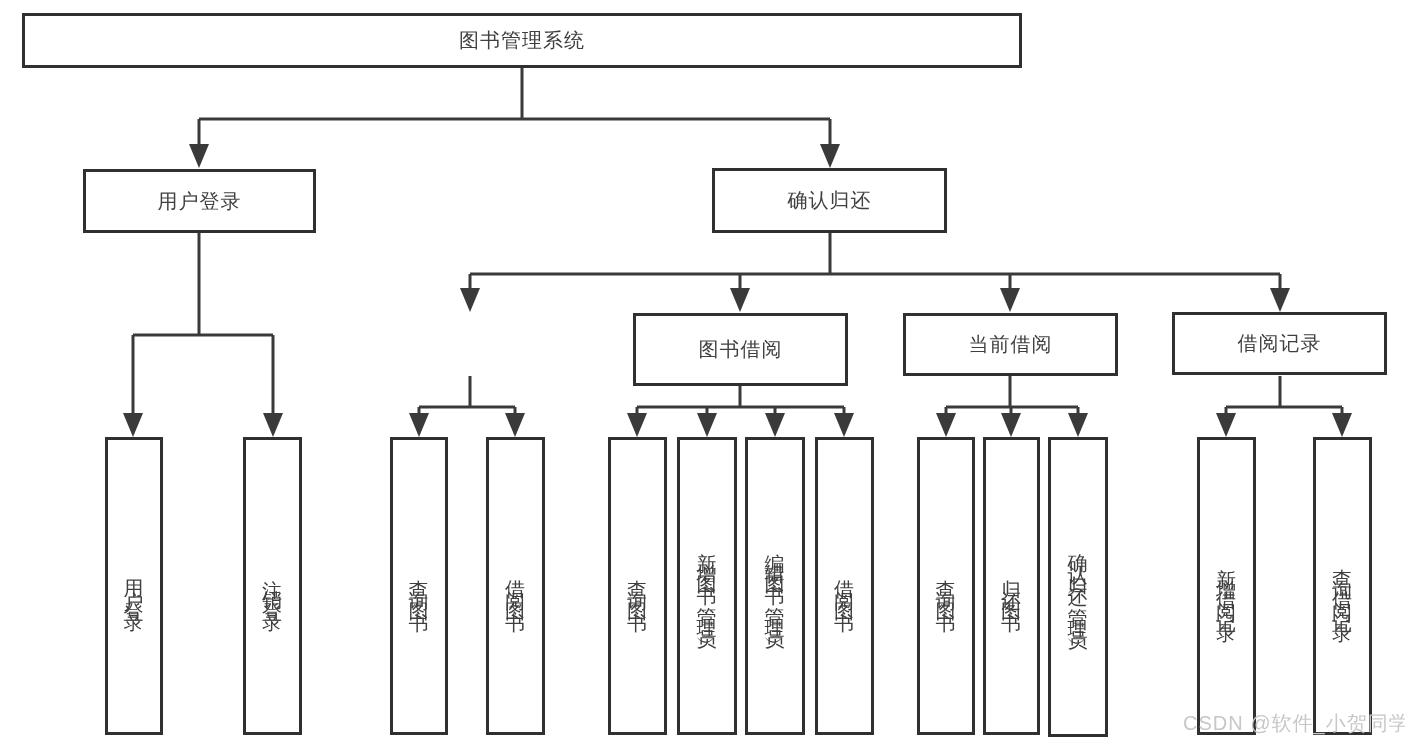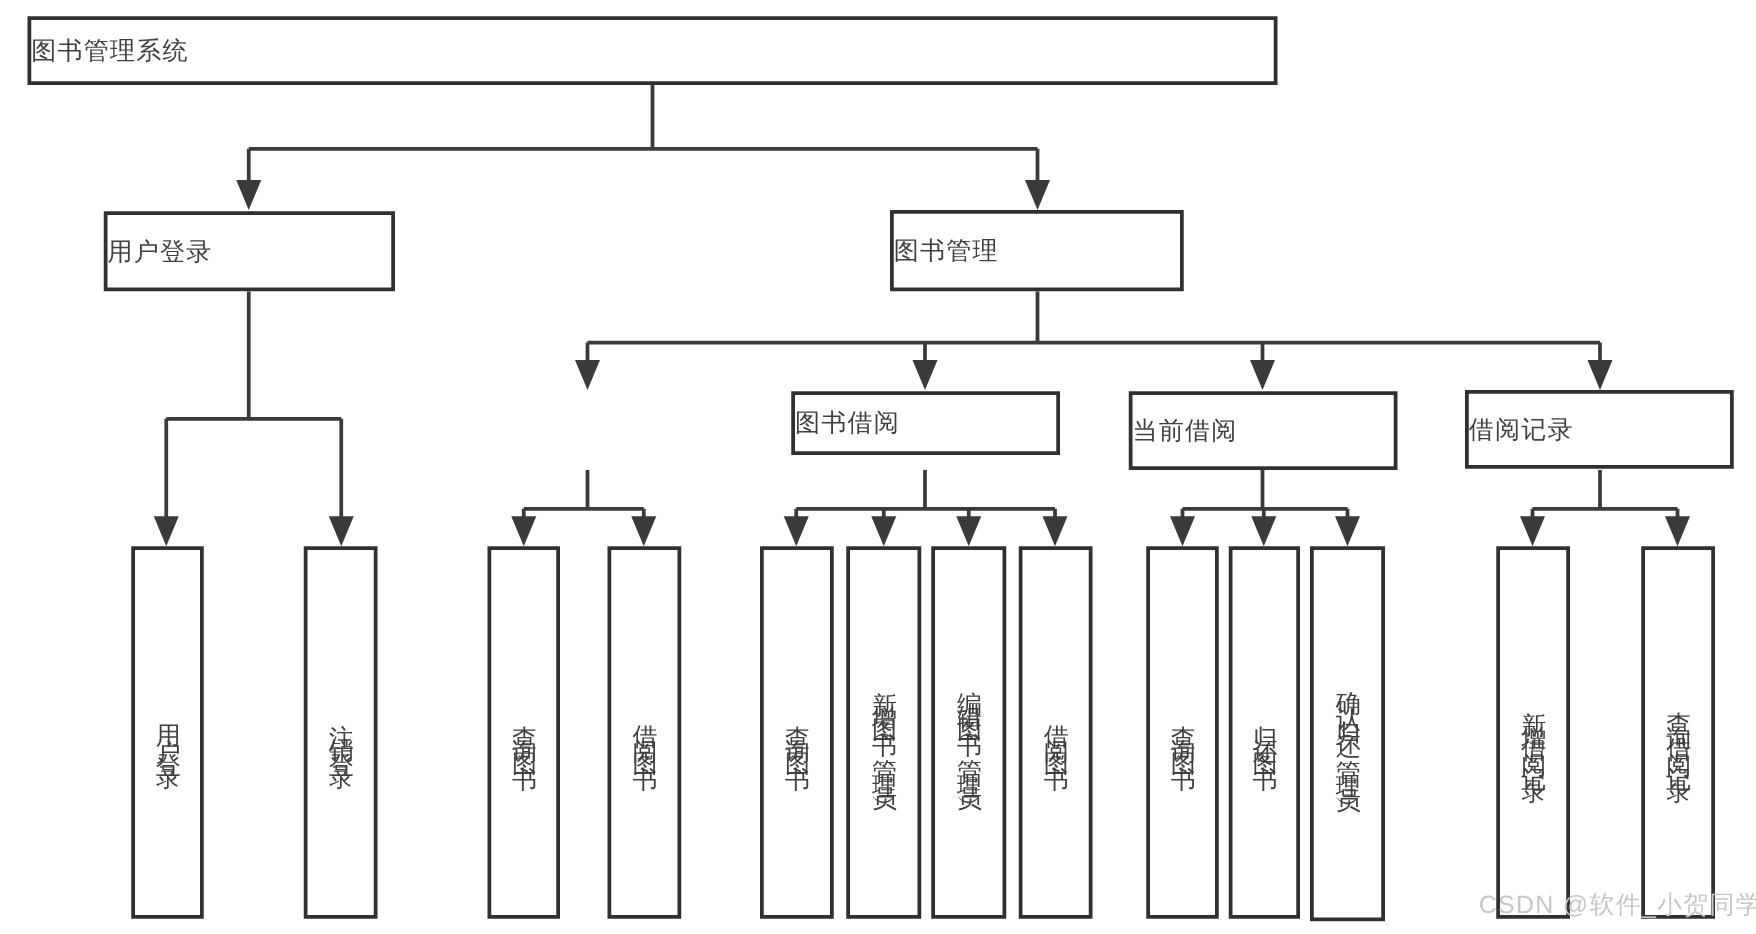--- a/index.html
+++ b/index.html
@@ -9,21 +9,21 @@
     background:#ffffff;
     font-family:"Liberation Sans", sans-serif;
     overflow:hidden;
   }
   .connectors{position:absolute;left:0;top:0;z-index:1;}
   .node{
     position:absolute;
     box-sizing:border-box;
     border:3px solid #303030;
     background:#ffffff;
-    display:flex;align-items:center;
+    display:flex;align-items:center;justify-content:center;
     color:#3f3f3f;
     font-size:20px;
     letter-spacing:1px;
     z-index:2;
   }
   .leaf{
     position:absolute;
     box-sizing:border-box;
     border:3px solid #303030;
     background:#ffffff;
@@ -95,24 +95,24 @@
   </svg>
 
   <div class="node" style="left:22px;top:13px;width:1000px;height:55px;">
     <span>图书管理系统</span>
   </div>
 
   <div class="node" style="left:83px;top:169px;width:233px;height:64px;">
     <span>用户登录</span>
   </div>
   <div class="node" style="left:712px;top:168px;width:235px;height:65px;">
-    <span>图书管理</span>
+    <span>确认归还</span>
   </div>
 
-  <div class="node" style="left:633px;top:313px;width:215px;height:51px;">
+  <div class="node" style="left:633px;top:313px;width:215px;height:73px;">
     <span>图书借阅</span>
   </div>
   <div class="node" style="left:903px;top:313px;width:215px;height:63px;">
     <span>当前借阅</span>
   </div>
   <div class="node" style="left:1172px;top:312px;width:215px;height:63px;">
     <span>借阅记录</span>
   </div>
 
   <div class="leaf" style="left:105px;top:437px;width:58px;height:298px;">

